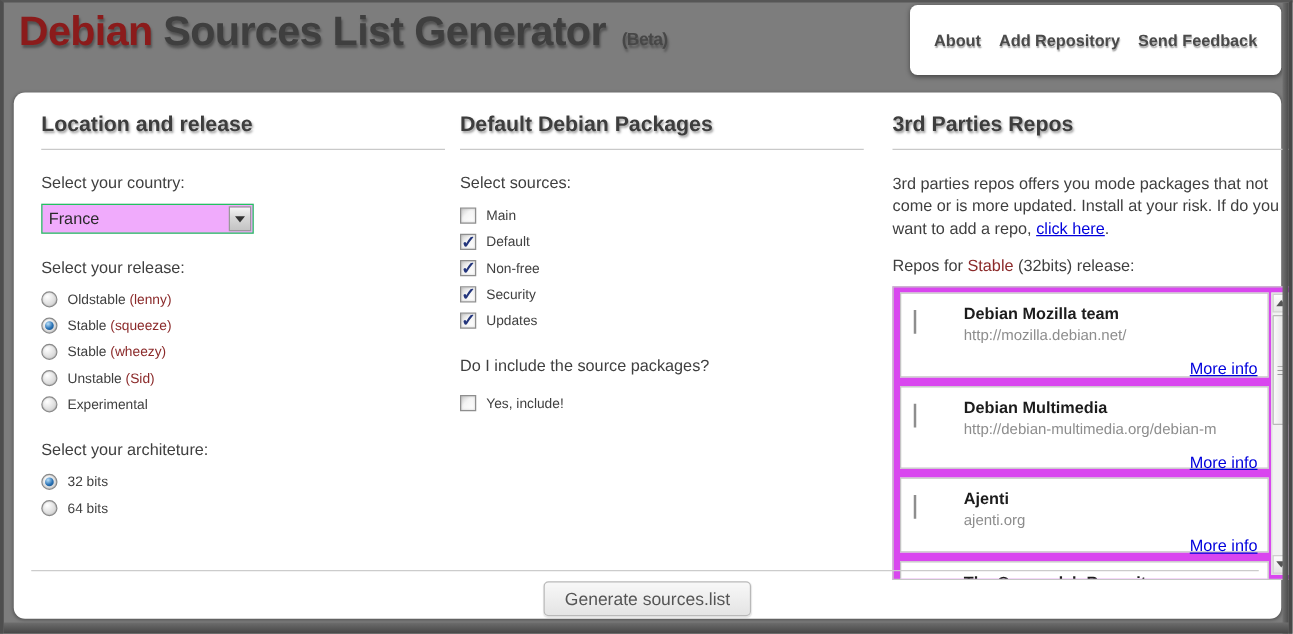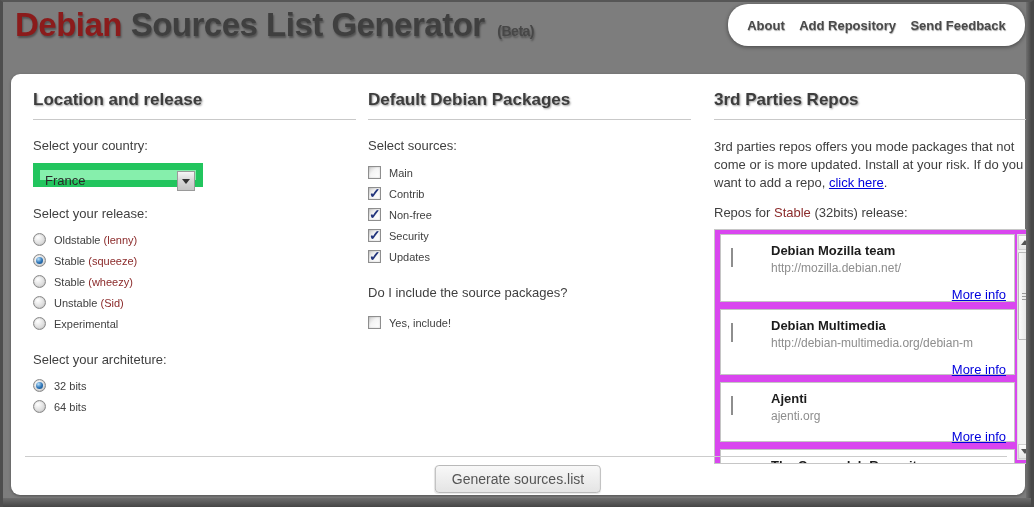--- a/index.html
+++ b/index.html
@@ -19,22 +19,22 @@
     background:linear-gradient(90deg,#707070,#4a4a4a);
   }
   
   .site-title {
     position:absolute; left:12px; top:4px; font-size:33px; font-weight:bold;
     color:#3f3f3f; text-shadow:1px 2px 2px rgba(0,0,0,0.35); letter-spacing:-0.5px;
   }
   .site-title .brand { color:#8b1b1b; }
   .site-title .beta { font-size:14px; font-weight:bold; color:#474747; margin-left:4px;margin-top:12px; }
   .top-nav {
-    position:absolute; left:725px; top:2px; right:6px; height:42px;
-    background:#fff; border-radius:20px;
+    position:absolute; left:725px; top:2px; right:6px; height:56px;
+    background:#fff; border-radius:6px;
     box-shadow:0 1px 4px rgba(0,0,0,0.45);
     display:flex; align-items:center; justify-content:space-around; padding:0 18px;gap:12px;
   }
   .top-nav a {
     font-size:13px; font-weight:bold; color:#4a4a4a; text-decoration:none;
     text-shadow:0.5px 1px 1px rgba(0,0,0,0.35); cursor:pointer;
   }
   
   .card {
     position:absolute; left:8px; top:72px; width:1014px; height:421px;
@@ -46,21 +46,21 @@
   .col3 { left:703px; width:322px; }
   h2 {
     font-size:17px; font-weight:bold; color:#3d3d3d;
     text-shadow:1px 1px 2px rgba(0,0,0,0.4);
     padding-bottom:9px; border-bottom:1px solid #c9c9c9; margin-bottom:18px;
   }
   .lbl { font-size:13px; color:#3f3f3f; }
   
   .select-box {
     margin-top:10px; margin-bottom:19px; width:170px; height:24px;
-    border:7px solid #22c55e; background:#86efac; position:relative; cursor:pointer;
+    border:1px solid #22c55e; background:#f0abfc; position:relative; cursor:pointer;
   }
   .select-box .val { font-size:13px; color:#2a2a2a; line-height:22px; padding-left:5px; }
   .select-box .arrow-btn {
     position:absolute; top:1px; right:1px; width:18px; height:20px;
     background:linear-gradient(#f6f6f6,#d8d8d8 45%,#c4c4c4);
     border:1px solid #9a9a9a; display:flex; align-items:center; justify-content:center;
   }
   .select-box .arrow-btn::after {
     content:""; width:0; height:0; border:4px solid transparent;
     border-top:5px solid #333; margin-top:4px;
@@ -205,21 +205,21 @@
       <h2>Default Debian Packages</h2>
 
       <div class="lbl" style="margin-bottom:13px;">Select sources:</div>
 
       <div class="opt-row">
         <span class="checkbox"></span>
         <span class="opt-label">Main</span>
       </div>
       <div class="opt-row">
         <span class="checkbox checked"></span>
-        <span class="opt-label">Contrib</span>
+        <span class="opt-label">Default</span>
       </div>
       <div class="opt-row">
         <span class="checkbox checked"></span>
         <span class="opt-label">Non-free</span>
       </div>
       <div class="opt-row">
         <span class="checkbox checked"></span>
         <span class="opt-label">Security</span>
       </div>
       <div class="opt-row">

